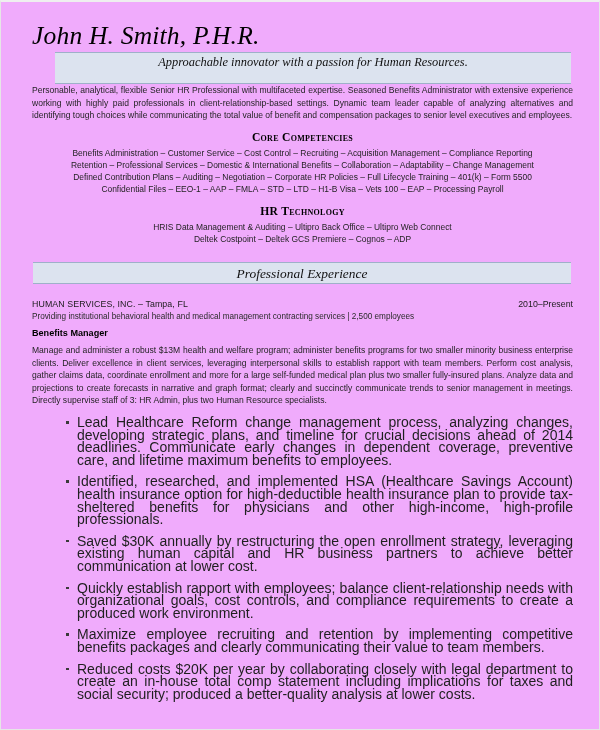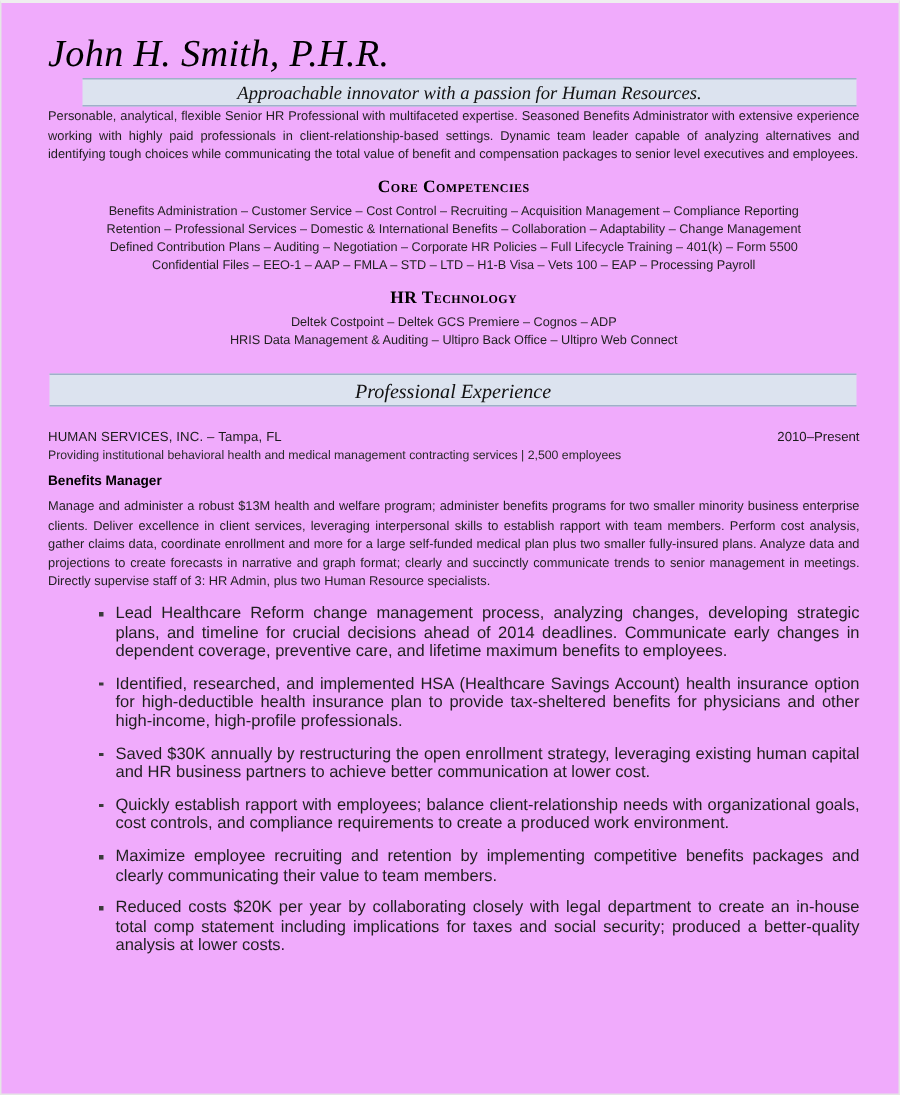--- a/index.html
+++ b/index.html
@@ -53,21 +53,21 @@
     background: #dce3ef;
     text-align: center;
     font-family: "Liberation Serif", serif;
     font-style: italic;
     color: #111;
     box-sizing: border-box;
   }
   .banner-tagline {
     margin-left: 23px;
     margin-right: 2px;
-    height: 19px;
+    height: 32px;
     line-height: 18px;
     font-size: 12.4px;
   }
   .banner-section {
     margin-left: 1px;
     margin-right: 2px;
     height: 22px;
     line-height: 21px;
     font-size: 13.4px;
   }
@@ -141,21 +141,21 @@
     margin: 0 0 9px 0;
   }
 
   ul.bullets {
     list-style: none;
     margin: 0;
     padding: 0 0 0 34px;
   }
   ul.bullets li {
     position: relative;
-    font-size: 11px;
+    font-size: 14px;
     line-height: 12.6px;
     text-align: justify;
     color: #1f1f1f;
     margin: 0 0 9px 0;
     padding-left: 11px;
   }
   ul.bullets li::before {
     content: "";
     position: absolute;
     left: 0;
@@ -182,22 +182,22 @@
     <div class="head-serif">Core Competencies</div>
     <div>
       <div class="comp-line">Benefits Administration – Customer Service – Cost Control – Recruiting – Acquisition Management – Compliance Reporting</div>
       <div class="comp-line">Retention – Professional Services – Domestic &amp; International Benefits – Collaboration – Adaptability – Change Management</div>
       <div class="comp-line">Defined Contribution Plans – Auditing – Negotiation – Corporate HR Policies – Full Lifecycle Training – 401(k) – Form 5500</div>
       <div class="comp-line">Confidential Files – EEO-1 – AAP – FMLA – STD – LTD – H1-B Visa – Vets 100 – EAP – Processing Payroll</div>
     </div>
 
     <div class="head-serif">HR Technology</div>
     <div>
+      <div class="tech-line">HRIS Data Management &amp; Auditing – Ultipro Back Office – Ultipro Web Connect</div>
       <div class="tech-line">Deltek Costpoint – Deltek GCS Premiere – Cognos – ADP</div>
-      <div class="tech-line">HRIS Data Management &amp; Auditing – Ultipro Back Office – Ultipro Web Connect</div>
     </div>
 
     <div style="height:17px"></div>
 
     <div class="banner banner-section">Professional Experience</div>
 
     <div class="exp-head">
       <span class="exp-company">HUMAN SERVICES, INC. – Tampa, FL</span>
       <span class="exp-dates">2010–Present</span>
     </div>

